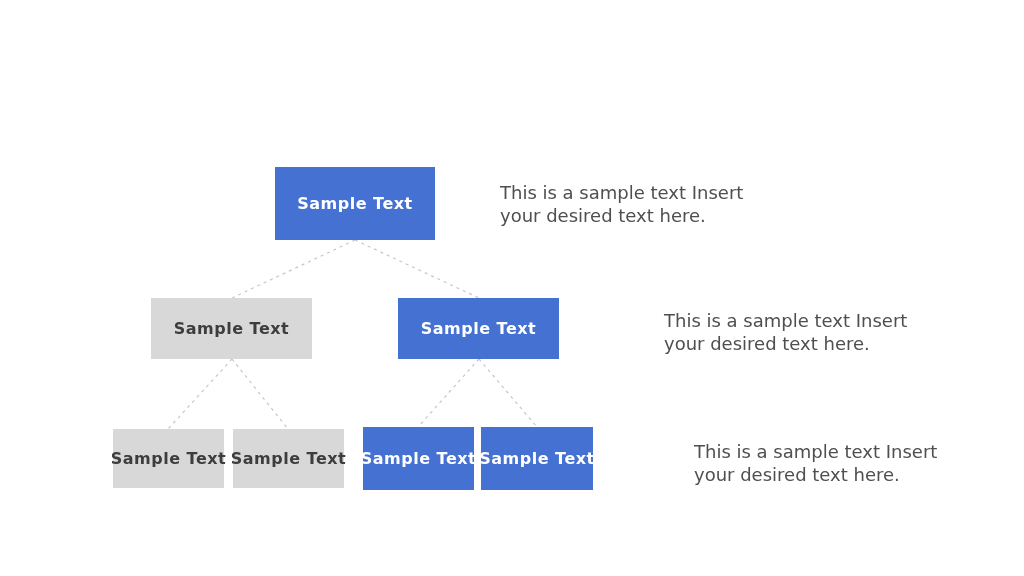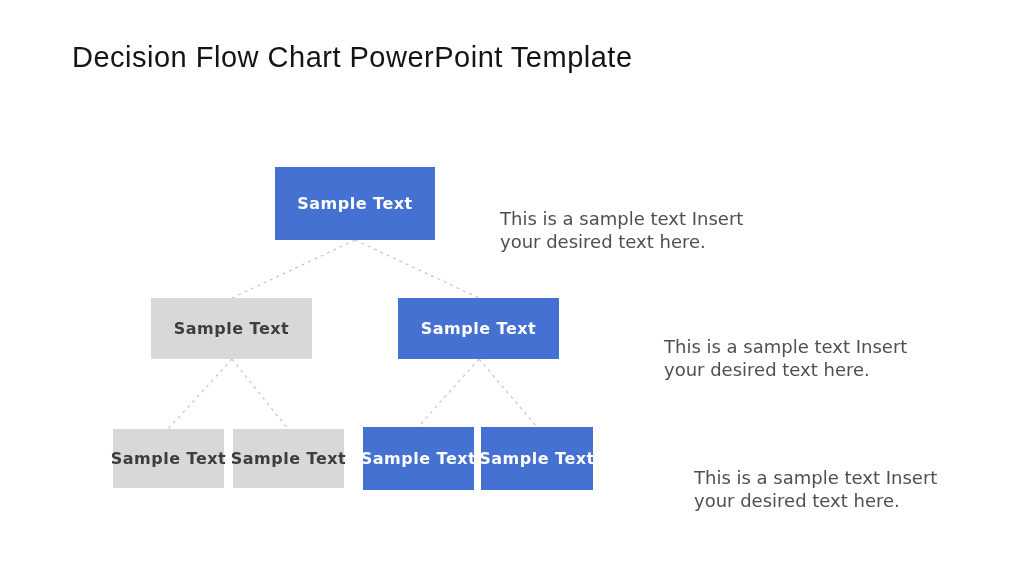--- a/index.html
+++ b/index.html
@@ -63,32 +63,30 @@
   #node-l3-1     { left: 113px; top: 429px; width: 111px; height: 59px; }
   #node-l3-2     { left: 233px; top: 429px; width: 111px; height: 59px; }
   #node-l3-3     { left: 363px; top: 427px; width: 111px; height: 63px; }
   #node-l3-4     { left: 481px; top: 427px; width: 112px; height: 63px; }
   .annotation {
     position: absolute;
     font-size: 18px;
     line-height: 23px;
     color: var(--body-text);
     white-space: nowrap;
-    margin-top: 26px;
   }
   #annotation-1 { left: 500px; top: 181px; }
   #annotation-2 { left: 664px; top: 309px; }
   #annotation-3 { left: 694px; top: 440px; }
 </style>
 </head>
 <body>
 
 <div id="slide">
 
-  <h1 id="slide-title">Decision Flow Chart PowerPoint Template</h1>
 
   <svg id="connector-layer" viewBox="0 0 1024 576" xmlns="http://www.w3.org/2000/svg">
     <line x1="355" y1="240" x2="232" y2="298"></line>
     <line x1="355" y1="240" x2="479" y2="298"></line>
     <line x1="232" y1="359" x2="168" y2="429"></line>
     <line x1="232" y1="359" x2="288" y2="429"></line>
     <line x1="479" y1="359" x2="418" y2="427"></line>
     <line x1="479" y1="359" x2="537" y2="427"></line>
   </svg>
 

